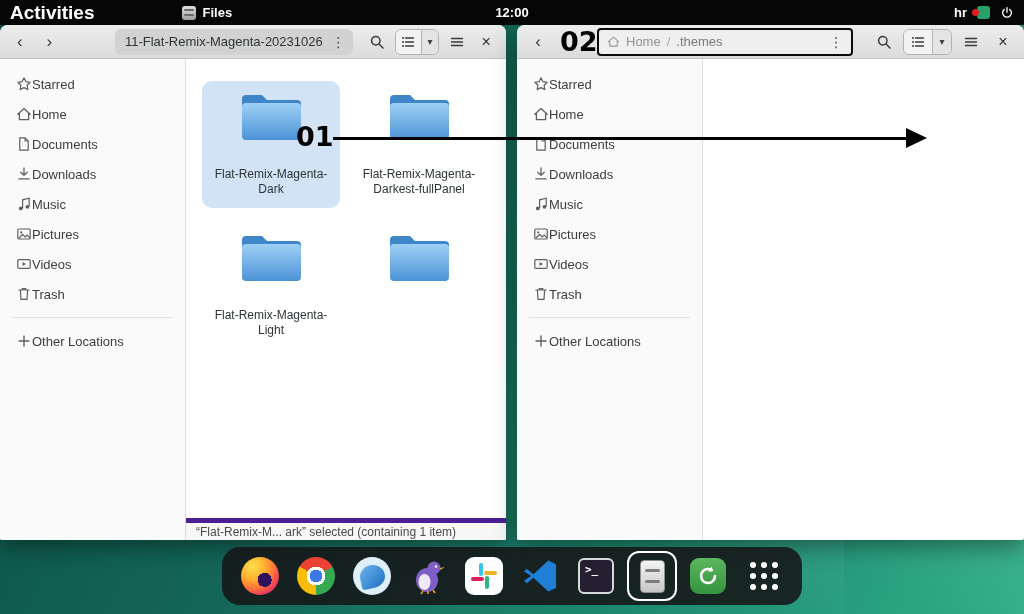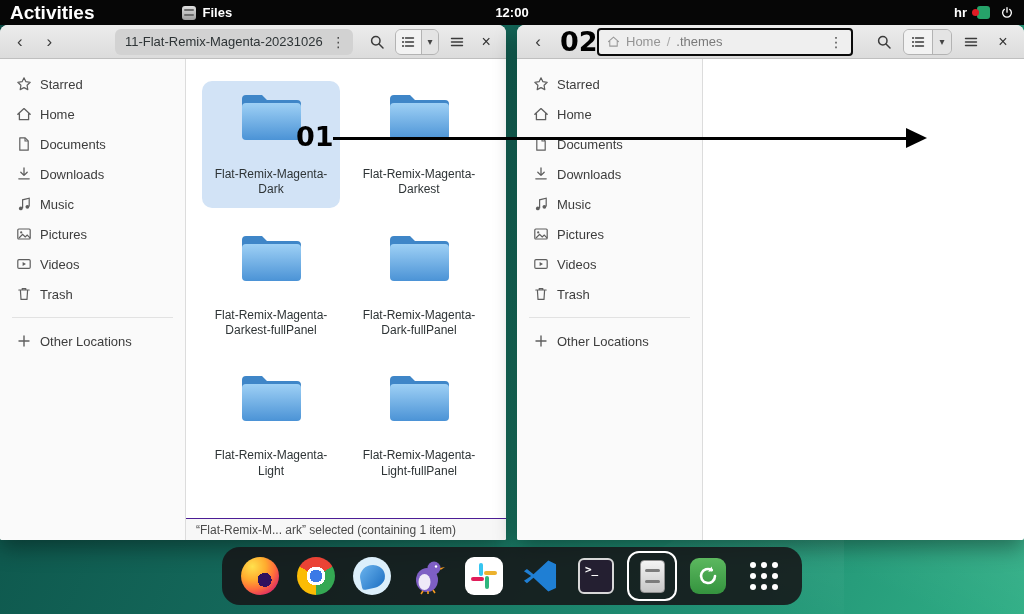--- a/index.html
+++ b/index.html
@@ -42,31 +42,31 @@
   .vt-drop{width:19px;background:#e4e4e4;border-left:1px solid #b3b3b3;font-size:10px;color:#444;display:flex;align-items:center;justify-content:center;}
   .pathentry{height:28px;width:256px;margin-left:40px;border:2px solid #0a0a0a;border-radius:4px;background:#efefef;display:flex;align-items:center;gap:6px;padding:0 6px 0 8px;font-size:13px;}
   .bc-home-icon{width:13px;height:13px;color:#9a9a9a;}
   .bc-root{color:#949494;}
   .bc-sep{color:#aaa;}
   .bc-cur{color:#7a7a7a;}
   .pathentry .kebab{margin-left:auto;}
 
   .winbody{display:flex;height:481px;}
   .sidebar{width:186px;background:#fafafa;border-right:1px solid #dcdcdc;padding-top:10px;font-size:13px;color:#3d3d3d;border-radius:0 0 0 2px;flex:none;}
-  .side-item{display:flex;align-items:center;gap:8px;height:30px;padding:0 10px;margin:0 6px;border-radius:6px;}
+  .side-item{display:flex;align-items:center;gap:0;height:30px;padding:0 10px;margin:0 6px;border-radius:6px;}
   .sicon{width:16px;height:16px;color:#5f5f5f;flex:none;}
   .side-sep{height:1px;background:#e2e2e2;margin:8px 12px;}
   .content{flex:1;position:relative;background:#fff;border-radius:0 0 2px 0;overflow:hidden;}
   .grid{display:grid;grid-template-columns:138px 138px;column-gap:10px;row-gap:14px;padding:22px 0 0 16px;justify-content:start;align-items:start;}
   .grid.single{grid-template-columns:138px;padding-left:26px;}
   .tile{width:138px;display:flex;flex-direction:column;align-items:center;padding:10px 6px;border-radius:10px;}
   .tile.selected{background:#d2e3f6;}
   .ficon{width:64px;height:52px;}
   .flabel{margin-top:24px;font-size:12px;line-height:1.28;color:#2e3436;text-align:center;max-width:122px;overflow-wrap:break-word;}
-  .statusbar{position:absolute;left:0;right:0;bottom:0;height:22px;background:#f7f7f7;border-top:1px solid #4c1d95;display:flex;align-items:center;padding-left:10px;font-size:12px;color:#4a4a4a;}
+  .statusbar{position:absolute;left:0;right:0;bottom:0;height:22px;background:#f7f7f7;border-top:5px solid #4c1d95;display:flex;align-items:center;padding-left:10px;font-size:12px;color:#4a4a4a;}
 
   
   .ann{position:absolute;z-index:50;font-family:"DejaVu Sans",sans-serif;font-weight:bold;font-size:27px;color:#000;}
   .ann1{left:296px;top:121px;}
   .ann2{left:560px;top:26px;}
   .arrow-line{position:absolute;left:333px;top:137px;width:577px;height:3px;background:#000;z-index:49;}
   .arrow-head{position:absolute;left:906px;top:128px;width:0;height:0;border-left:21px solid #000;border-top:10px solid transparent;border-bottom:10px solid transparent;z-index:49;}
 
   
   .dock{position:absolute;left:50%;transform:translateX(-50%);bottom:9px;height:58px;background:rgba(22,22,24,.88);border-radius:18px;display:flex;align-items:center;gap:16px;padding:0 18px;z-index:30;}
@@ -273,45 +273,32 @@
           <div class="tile selected">
             <svg class="ficon">
                 <use href="#i-folder"></use>
               </svg>
             <span class="flabel">Flat-Remix-Magenta-Dark</span>
           </div>
           <div class="tile">
             <svg class="ficon">
                 <use href="#i-folder"></use>
               </svg>
-            <span class="flabel">Flat-Remix-Magenta-Darkest</span>
-          </div>
-          <div class="tile">
-            <svg class="ficon">
-                <use href="#i-folder"></use>
-              </svg>
             <span class="flabel">Flat-Remix-Magenta-Darkest-fullPanel</span>
-          </div>
-          <div class="tile">
-            <svg class="ficon">
-                <use href="#i-folder"></use>
-              </svg>
-            <span class="flabel">Flat-Remix-Magenta-Dark-fullPanel</span>
           </div>
           <div class="tile">
             <svg class="ficon">
                 <use href="#i-folder"></use>
               </svg>
             <span class="flabel">Flat-Remix-Magenta-Light</span>
           </div>
           <div class="tile">
             <svg class="ficon">
                 <use href="#i-folder"></use>
               </svg>
-            <span class="flabel">Flat-Remix-Magenta-Light-fullPanel</span>
           </div>
         </div>
         <div class="statusbar">
           <span>“Flat-Remix-M... ark” selected (containing 1 item)</span>
         </div>
       </main>
     </div>
   </section>
 
   <section class="window win-right">

